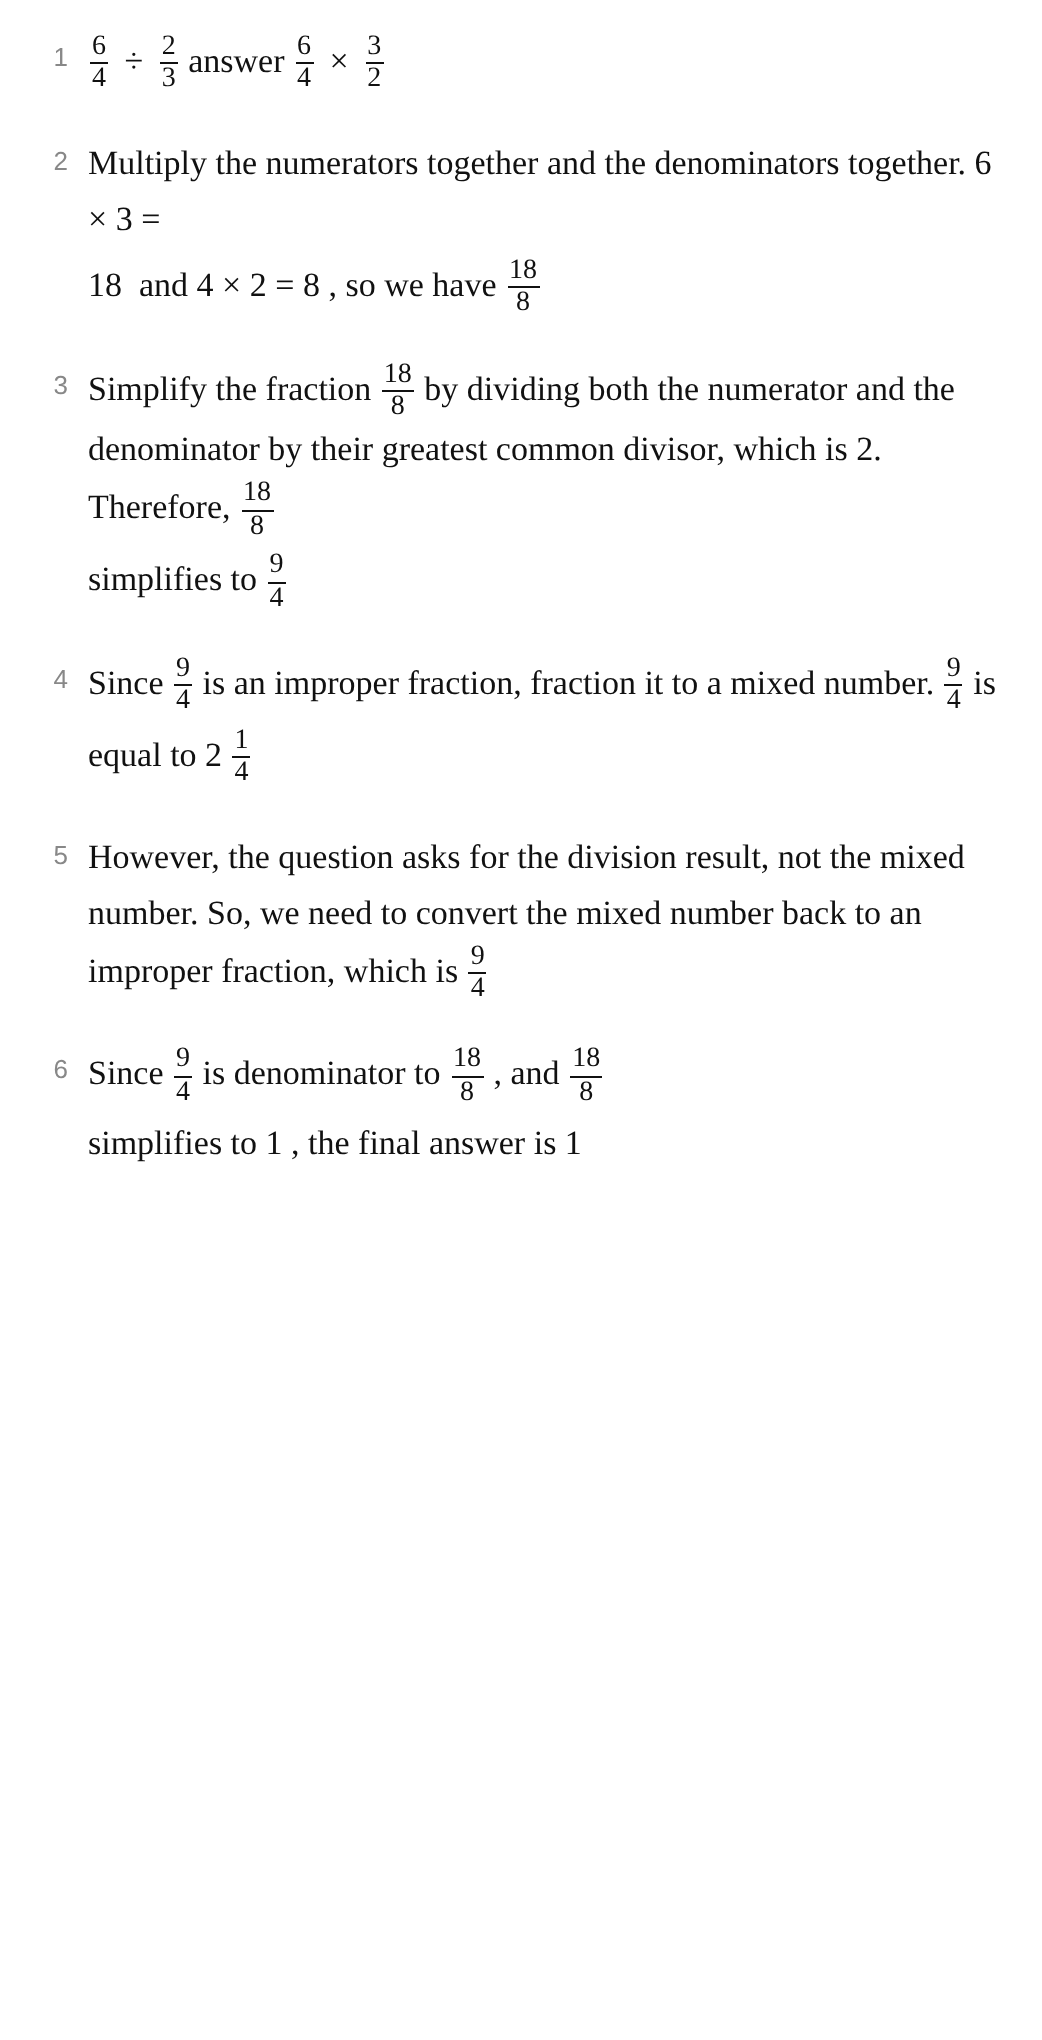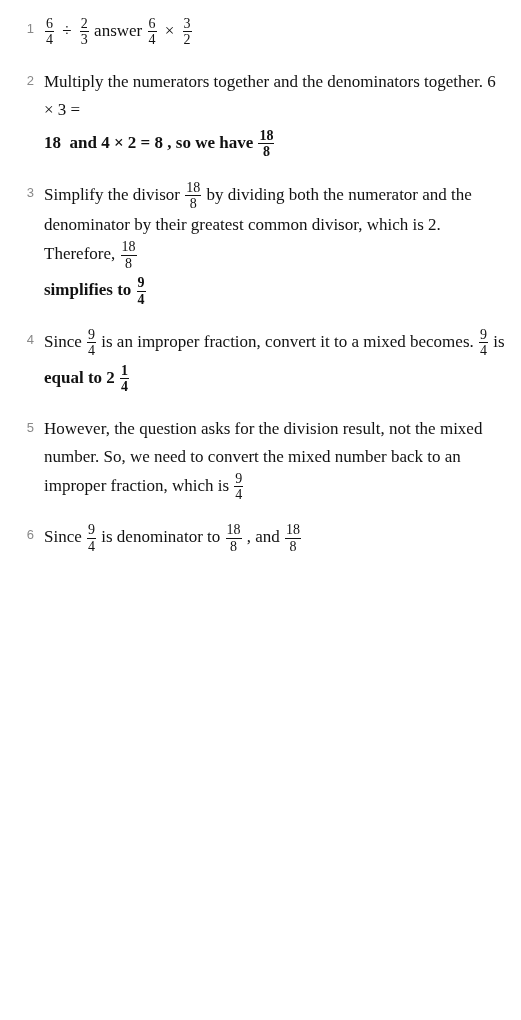--- a/index.html
+++ b/index.html
@@ -61,21 +61,20 @@
 
     .frac-inline .den {
       padding: 0 1px;
       text-align: center;
       font-size: 14px;
     }
 
     .math-line {
       display: block;
       margin-top: 4px;
-      font-weight: bold;
     }
 
     .operator {
       margin: 0 3px;
     }
   </style>
 </head>
 <body>
 
 <div class="step">
@@ -113,21 +112,21 @@
         <span class="num">18</span>
         <span class="den">8</span>
       </span>
     </span>
   </div>
 </div>
 
 <div class="step">
   <div class="step-number">3</div>
   <div class="step-content">
-    <span>Simplify the divisor </span>
+    <span>Simplify the fraction </span>
     <span class="frac-inline">
       <span class="num">18</span>
       <span class="den">8</span>
     </span>
     <span> by dividing both the numerator and the denominator by their greatest common divisor, which is 2. Therefore, </span>
     <span class="frac-inline">
       <span class="num">18</span>
       <span class="den">8</span>
     </span>
     <span class="math-line">
@@ -141,21 +140,21 @@
 </div>
 
 <div class="step">
   <div class="step-number">4</div>
   <div class="step-content">
     <span>Since </span>
     <span class="frac-inline">
       <span class="num">9</span>
       <span class="den">4</span>
     </span>
-    <span> is an improper fraction, convert it to a mixed becomes. </span>
+    <span> is an improper fraction, fraction it to a mixed number. </span>
     <span class="frac-inline">
       <span class="num">9</span>
       <span class="den">4</span>
     </span>
     <span> is</span>
     <span class="math-line">
       equal to 2
       <span class="frac-inline">
         <span class="num">1</span>
         <span class="den">4</span>
@@ -186,14 +185,17 @@
     <span> is denominator to </span>
     <span class="frac-inline">
       <span class="num">18</span>
       <span class="den">8</span>
     </span>
     <span> , and </span>
     <span class="frac-inline">
       <span class="num">18</span>
       <span class="den">8</span>
     </span>
+    <span class="math-line">
+      simplifies to 1 , the final answer is 1
+    </span>
   </div>
 </div>
 
 </body></html>

